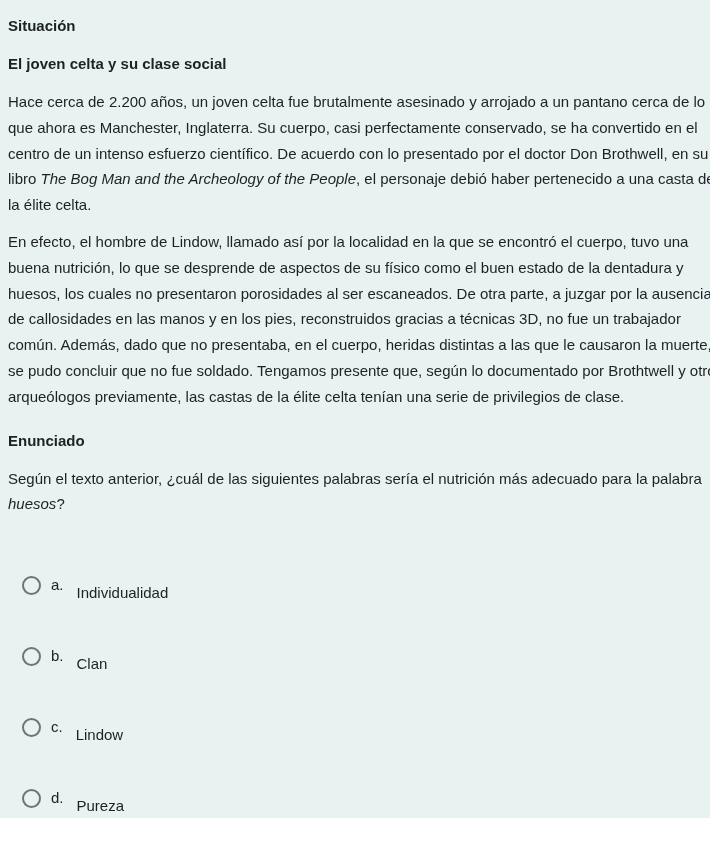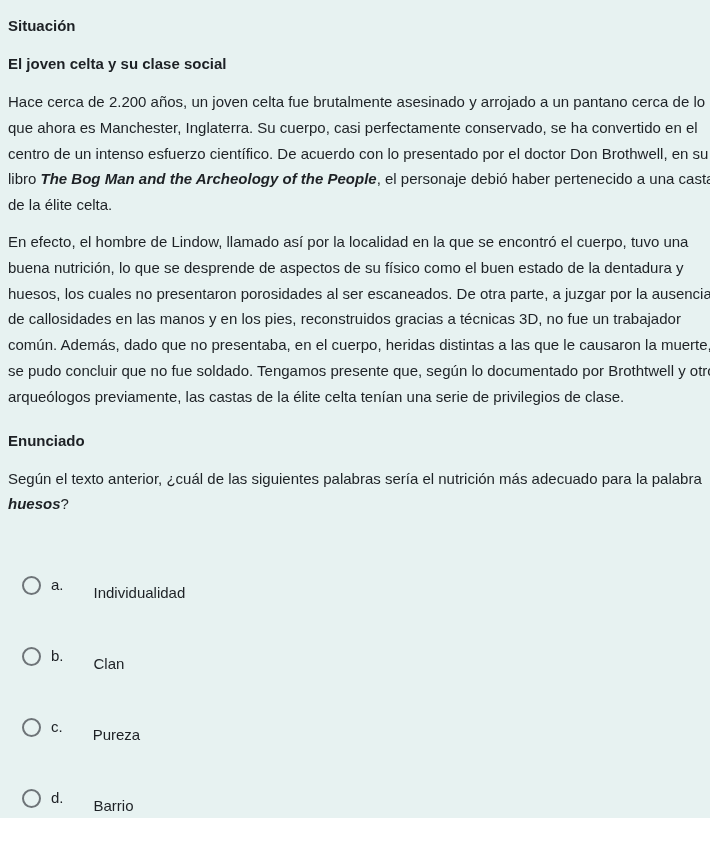--- a/index.html
+++ b/index.html
@@ -26,21 +26,20 @@
     line-height: 25px;
     margin: 0 0 13px 0;
   }
   .body-text {
     font-size: 15px;
     line-height: 25.8px;
     margin: 0 0 11px 0;
   }
   .italic {
     font-style: italic;
-    font-weight: bold;
   }
   .options {
     margin-top: 58px;
   }
   .option-row {
     display: flex;
     align-items: flex-start;
     margin: 0 0 44px 14px;
   }
   .radio {
@@ -55,21 +54,21 @@
   }
   .option-letter {
     font-size: 15px;
     line-height: 19px;
     margin-left: 10px;
     flex: 0 0 auto;
   }
   .option-label {
     font-size: 15px;
     line-height: 19px;
-    margin-left: 30px;
+    margin-left: 13px;
     padding-top: 8px;
     cursor: pointer;
   }
   .bottom-strip {
     position: absolute;
     left: 0;
     bottom: 0;
     width: 100%;
     height: 26px;
     background: #ffffff;
@@ -102,25 +101,25 @@
 
     <div class="option-row">
       <span class="radio"></span>
       <span class="option-letter">b.</span>
       <span class="option-label">Clan</span>
     </div>
 
     <div class="option-row">
       <span class="radio"></span>
       <span class="option-letter">c.</span>
-      <span class="option-label">Pureza</span>
+      <span class="option-label">Lindow</span>
     </div>
 
     <div class="option-row">
       <span class="radio"></span>
       <span class="option-letter">d.</span>
-      <span class="option-label">Barrio</span>
+      <span class="option-label">Pureza</span>
     </div>
 
   </div>
 </div>
 
 <div class="bottom-strip"></div>
 
 </body></html>

